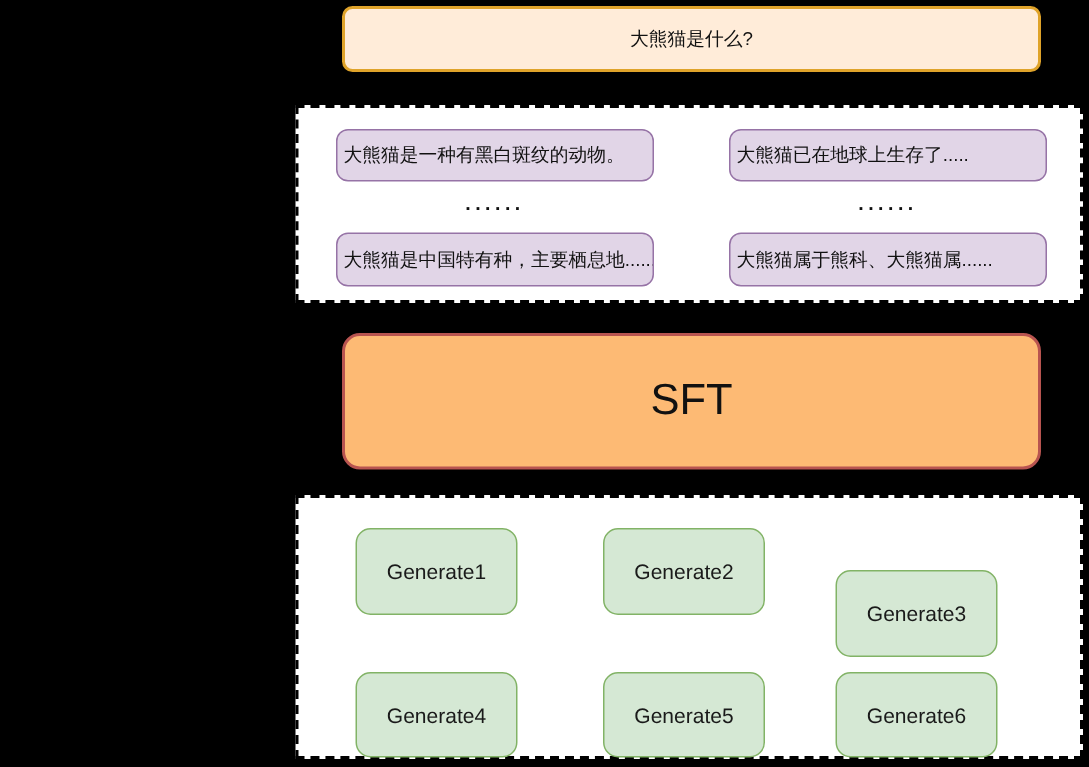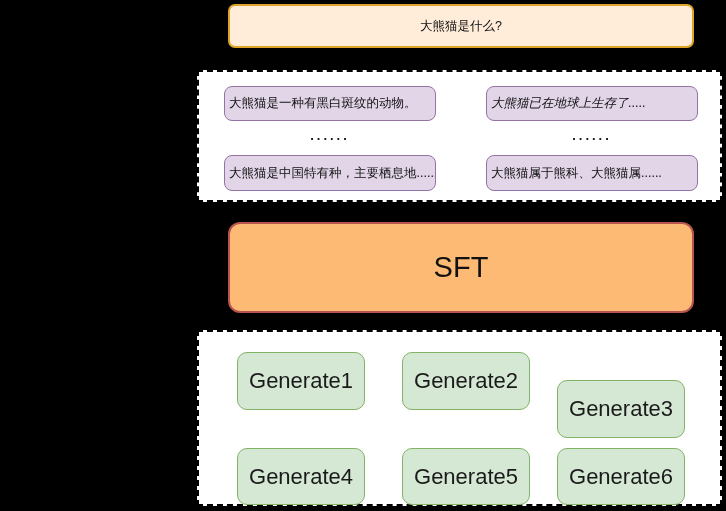--- a/index.html
+++ b/index.html
@@ -51,21 +51,21 @@
     border: 1.5px solid #9673a6;
     border-radius: 8px;
     display: flex; align-items: center;
     padding: 2px 4px;
     font-size: 12.5px;
     color: #111;
     white-space: nowrap;
     overflow: hidden;
   }
   .answer-tl { left: 25px;  top: 14px; width: 212px; height: 35px; }
-  .answer-tr { left: 287px; top: 14px; width: 212px; height: 35px; font-style: italic; }
+  .answer-tr { left: 287px; top: 14px; width: 212px; height: 35px; }
   .answer-bl { left: 25px;  top: 83px; width: 212px; height: 36px; }
   .answer-br { left: 287px; top: 83px; width: 212px; height: 36px; }
   .ellipsis {
     position: absolute;
     top: 50px; height: 26px;
     display: flex; align-items: center; justify-content: center;
     font-size: 13px;
     font-weight: bold;
     letter-spacing: 3px;
     color: #111;
@@ -80,26 +80,26 @@
     background: #fdba74;
     border: 2px solid #b85450;
     border-radius: 12px;
     display: flex; align-items: center; justify-content: center;
     font-size: 29px;
     color: #111;
   }
   
   .generate-box {
     position: absolute;
-    width: 128px; height: 58px;
+    width: 108px; height: 58px;
     background: #d5e8d4;
     border: 1.5px solid #82b366;
     border-radius: 10px;
     display: flex; align-items: center; justify-content: center;
-    font-size: 22px;
+    font-size: 14px;
     color: #1a1a1a;
   }
   .g1 { left: 38px;  top: 20px; }
   .g2 { left: 203px; top: 20px; }
   .g3 { left: 358px; top: 20px; margin-top: 28px; }
   .g4 { left: 38px;  top: 116px; height: 57px; }
   .g5 { left: 203px; top: 116px; height: 57px; }
   .g6 { left: 358px; top: 116px; height: 57px; }
 </style>
 </head>

